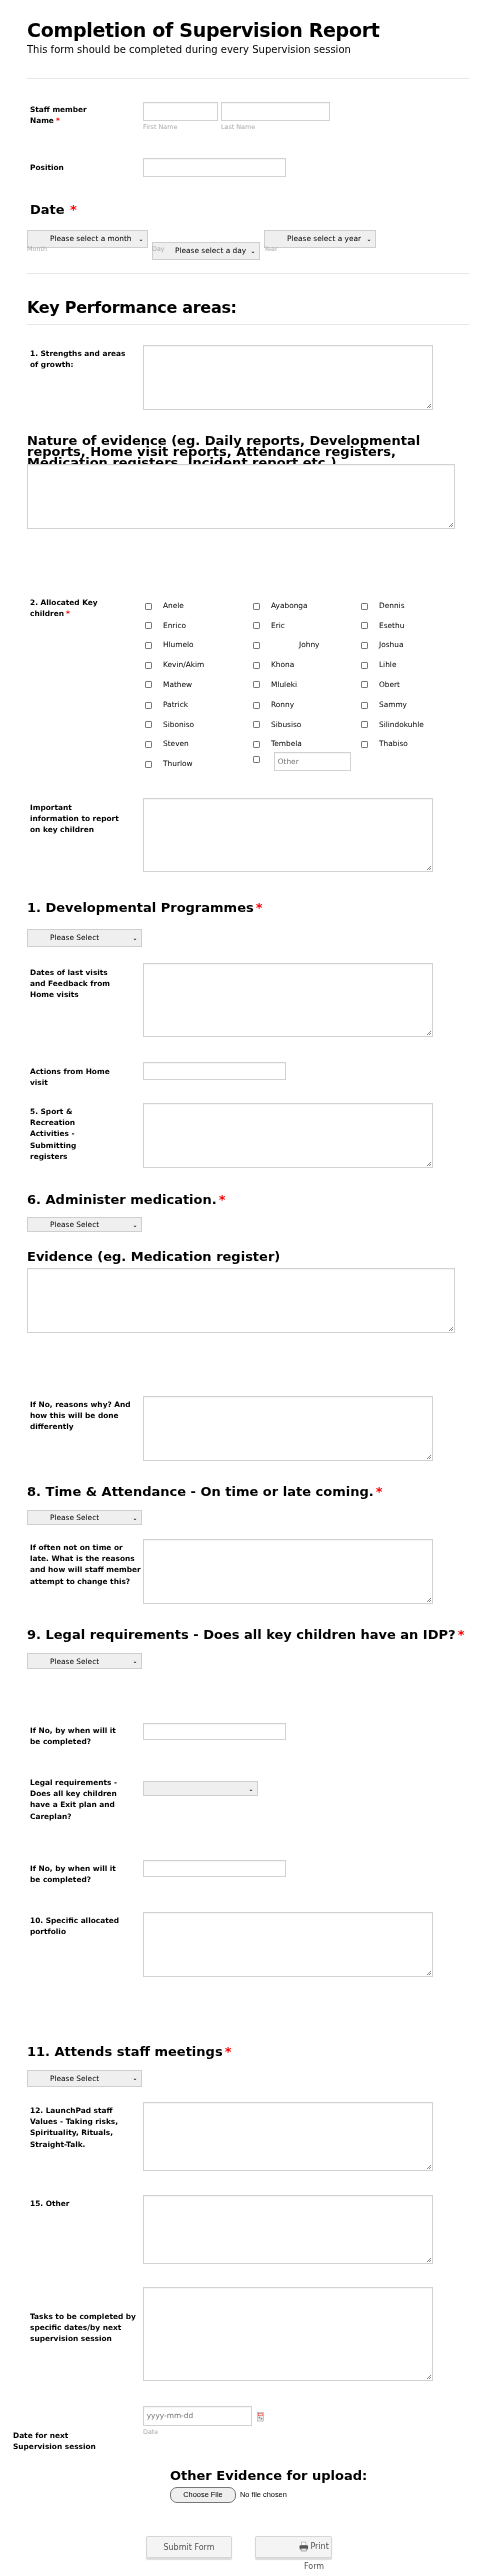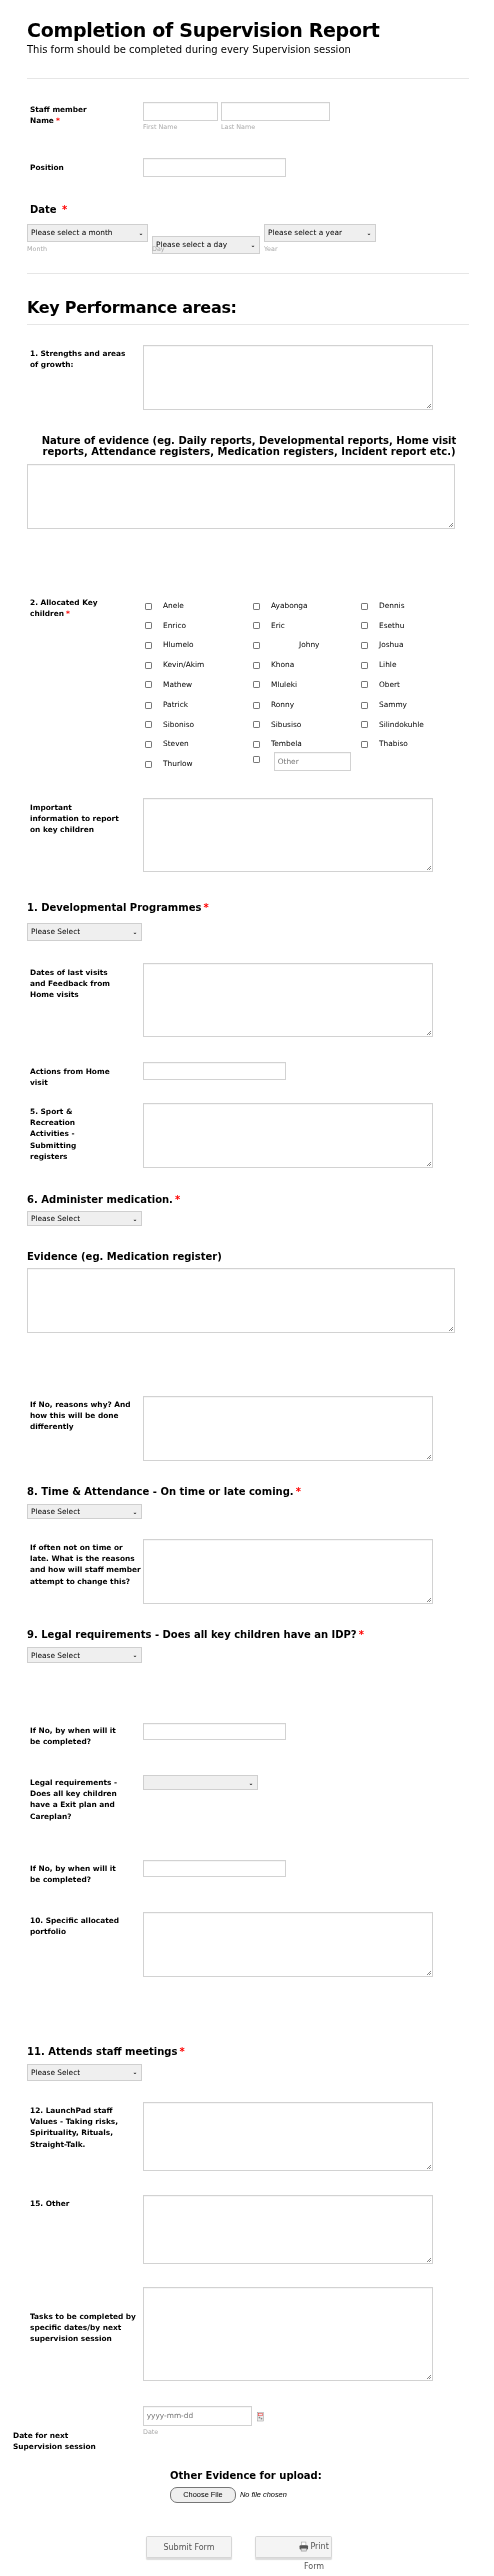--- a/index.html
+++ b/index.html
@@ -4,29 +4,29 @@
 <style>
   html, body { margin:0; padding:0; background:#ffffff; }
   body { width:495px; height:2576px; position:relative; overflow:hidden;
          font-family:"DejaVu Sans", sans-serif; color:#000; }
   .abs { position:absolute; }
   .title { font-size:19px; font-weight:bold; letter-spacing:-0.3px; line-height:23.4px; }
   .subtitle { font-size:10px; line-height:12.8px; }
   .section { font-size:16px; font-weight:bold; letter-spacing:-0.3px; line-height:23.4px;margin-top:6px; }
   .divider { height:1.1px; background:#e6e6e6; left:27px; width:442px; }
   .lbl { font-size:7.4px; font-weight:bold; line-height:11.2px; width:112px; }
-  .lbl-top { font-size:10px; font-weight:bold; line-height:11.2px;text-align:center; }
+  .lbl-top { font-size:13px; font-weight:bold; line-height:11.2px; }
   .req { color:#ff0000; font-weight:bold; margin-left:2.1px; }
   .sub { font-size:6.4px; color:#aaaaaa; line-height:7.4px; }
   .inp { border:0.5px solid #d2d2d2; background:#fff; box-sizing:border-box; box-shadow: inset 0 0.5px 0.5px #eee; }
   .ta { border:0.5px solid #d2d2d2; background:#fff; box-sizing:border-box; box-shadow: inset 0 0.5px 0.5px #eee; }
   .ta .grip { position:absolute; right:1.1px; bottom:1.1px; width:4.3px; height:4.3px;
       background: linear-gradient(135deg, transparent 0 45%, #888 45% 52%, transparent 52% 70%, #888 70% 77%, transparent 77%); }
   .sel { border:0.5px solid #cfcfcf; background:#efefef; box-sizing:border-box; font-size:7.4px;
-         line-height:16.5px; padding-left:3px; color:#000; }
+         line-height:16.5px; padding-left:22px; color:#000;margin-top:6px; }
   .sel .chev { position:absolute; right:3.7px; top:0; font-size:5.9px; font-weight:bold; }
   .cb { width:7px; height:7px; border:0.5px solid #767676; border-radius:1.1px; box-sizing:border-box; background:#fff; }
   .cbl { font-size:7.4px; line-height:9.6px; }
   .btn { border:0.5px solid #d6d6d6; border-radius:1.6px; background:#f4f4f4;
          box-shadow: 0 1.1px 1.1px #dcdcdc; color:#555; font-size:8px; text-align:center; box-sizing:border-box; }
   .filebtn { border:0.5px solid #767676; border-radius:7px; background:#efefef; font-family:"Liberation Sans", sans-serif;
          font-size:7.4px; box-sizing:border-box; text-align:center; line-height:14.4px; }
 </style>
 </head>
 <body>
@@ -241,21 +241,21 @@
     <rect x="3" y="1" width="11" height="16" fill="#eee" stroke="#999" stroke-width="1"></rect>
     <rect x="5" y="3" width="7" height="4" fill="none" stroke="#e33" stroke-width="1"></rect>
     <rect x="5" y="9" width="3" height="3" fill="#888"></rect>
     <rect x="9" y="11" width="3" height="3" fill="#888"></rect>
   </svg>
 </div>
 <div class="abs sub" style="left:143px;top:2429px;">Date</div>
 
 <div class="abs lbl-top" style="left:170px;top:2470px;">Other Evidence for upload:</div>
 <div class="abs filebtn" style="left:170px;top:2487px;width:66px;height:16px;">Choose File</div>
-<div class="abs" style="left:240px;top:2490px;font-family:'Liberation Sans',sans-serif;font-size:7.4px;font-style:italic;">No file chosen</div>
+<div class="abs" style="left:240px;top:2490px;font-family:'Liberation Sans',sans-serif;font-size:7.4px;">No file chosen</div>
 
 <div class="abs btn" style="left:146px;top:2536px;width:86px;height:22.3px;line-height:21px;">Submit Form</div>
 <div class="abs btn" style="left:255px;top:2536px;width:77px;height:22.3px;line-height:20px;padding-left:41px;">
   <svg width="9.6" height="10.6" viewBox="0 0 18 20" style="vertical-align:middle;margin-right:1.6px">
     <rect x="5" y="2" width="8" height="6" fill="#fff" stroke="#999"></rect>
     <rect x="1" y="8" width="16" height="8" rx="2" fill="#555"></rect>
     <rect x="4" y="14" width="10" height="5" fill="#ddd" stroke="#888"></rect>
   </svg><span>Print Form</span>
 </div>
 

